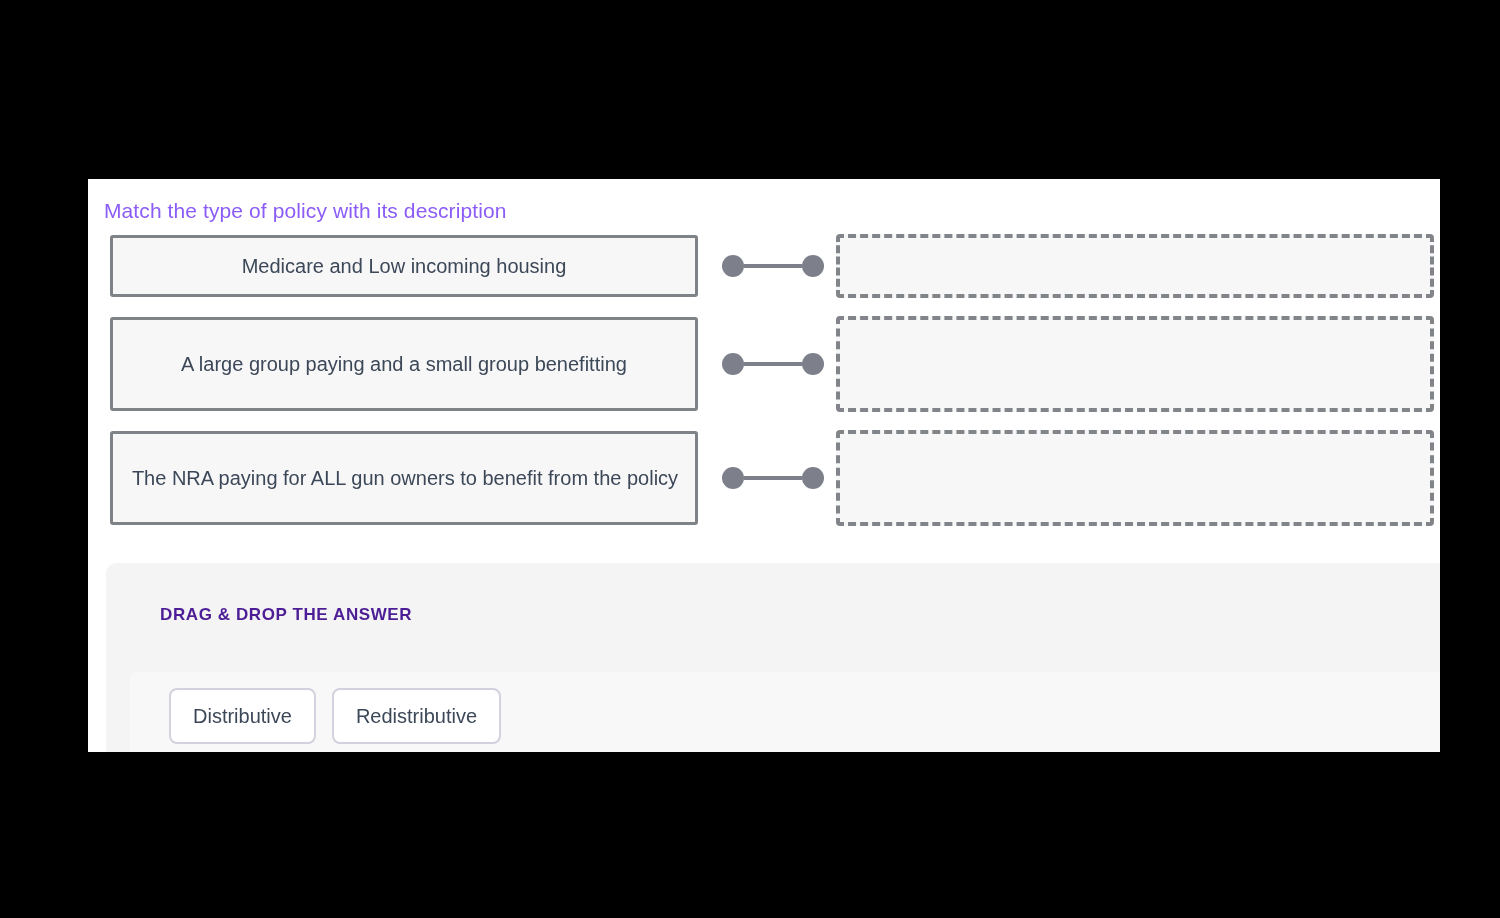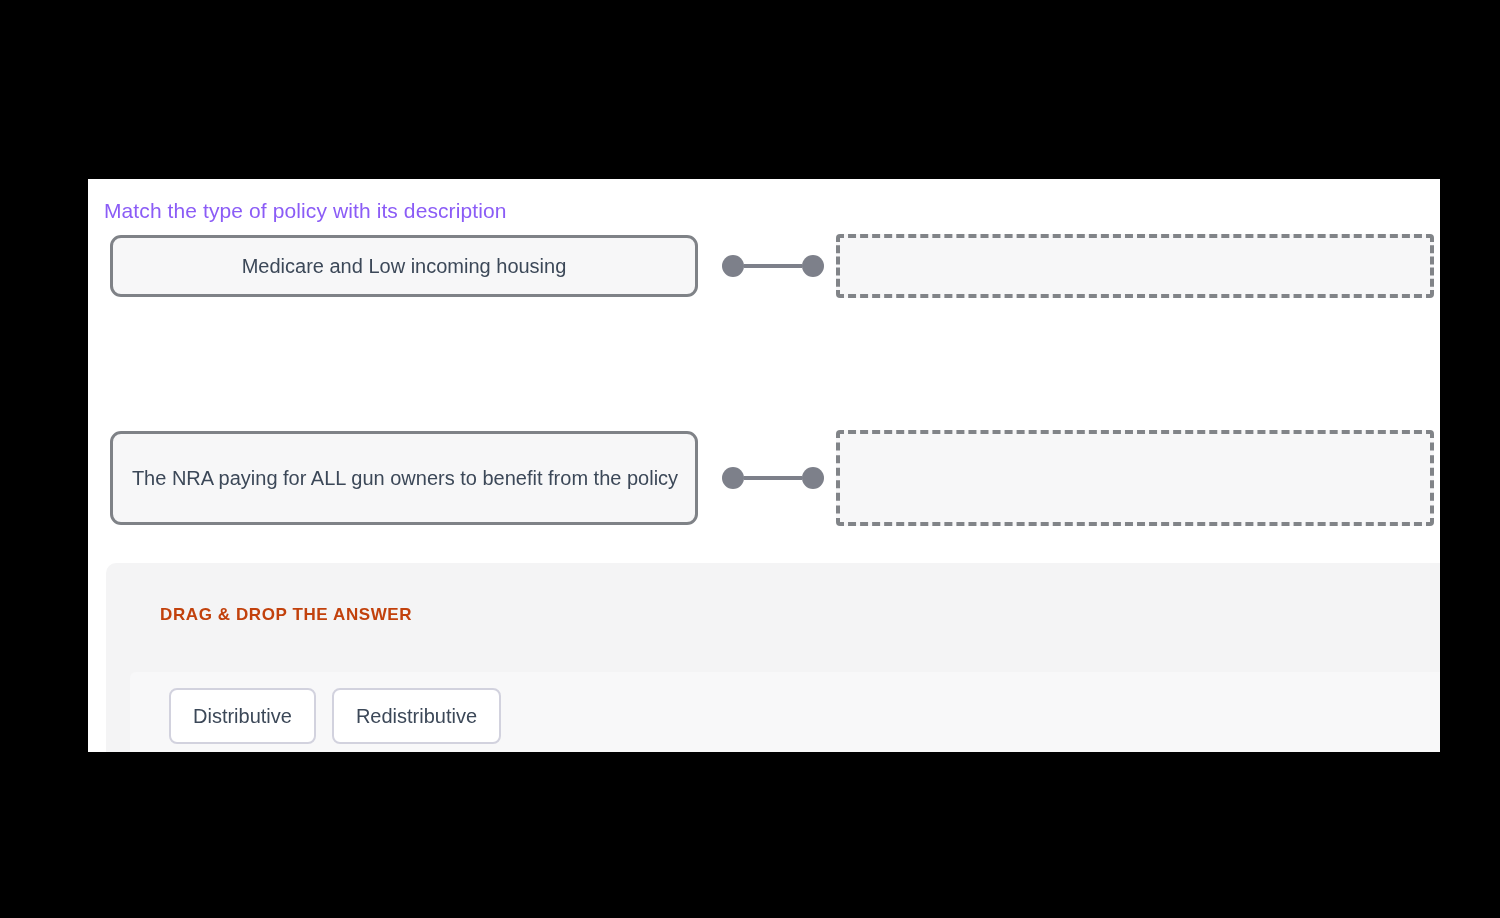--- a/index.html
+++ b/index.html
@@ -67,21 +67,21 @@
   .match-row[data-row="2"] { top: 196px; height: 100px; }
 
   
   .prompt-box {
     position: absolute;
     left: 22px;
     width: 588px;
     box-sizing: border-box;
     background: #f7f7f8;
     border: 3px solid #7f8287;
-    border-radius: 11px;
+    border-radius: 3px;
     display: flex;
     align-items: center;
     justify-content: center;
     text-align: center;
     color: #3c4858;
     font-size: 20px;
     line-height: 34px;
     padding: 0 14px;
   }
   .match-row[data-row="0"] .prompt-box { top: 0;  height: 62px; }
@@ -138,21 +138,21 @@
     background: #f4f4f5;
     border-top-left-radius: 10px;
   }
   #drag-tray-label {
     position: absolute;
     left: 54px;
     top: 42px;
     font-size: 17px;
     font-weight: bold;
     letter-spacing: 0.6px;
-    color: #c2410c;
+    color: #4c1d95;
     white-space: nowrap;
   }
   #chip-surface {
     position: absolute;
     left: 24px;
     top: 109px;
     width: 1310px;
     height: 80px;
     background: #f8f8f9;
     border-top-left-radius: 6px;
@@ -191,20 +191,29 @@
       <div class="match-row" data-row="0">
         <div class="prompt-box">Medicare and Low incoming housing</div>
         <div class="connector">
           <span class="knob"></span>
           <span class="wire"></span>
           <span class="knob"></span>
         </div>
         <div class="drop-zone"></div>
       </div>
 
+      <div class="match-row" data-row="1">
+        <div class="prompt-box">A large group paying and a small group benefitting</div>
+        <div class="connector">
+          <span class="knob"></span>
+          <span class="wire"></span>
+          <span class="knob"></span>
+        </div>
+        <div class="drop-zone"></div>
+      </div>
 
       <div class="match-row" data-row="2">
         <div class="prompt-box">The NRA paying for ALL gun owners to benefit from the policy</div>
         <div class="connector">
           <span class="knob"></span>
           <span class="wire"></span>
           <span class="knob"></span>
         </div>
         <div class="drop-zone"></div>
       </div>

